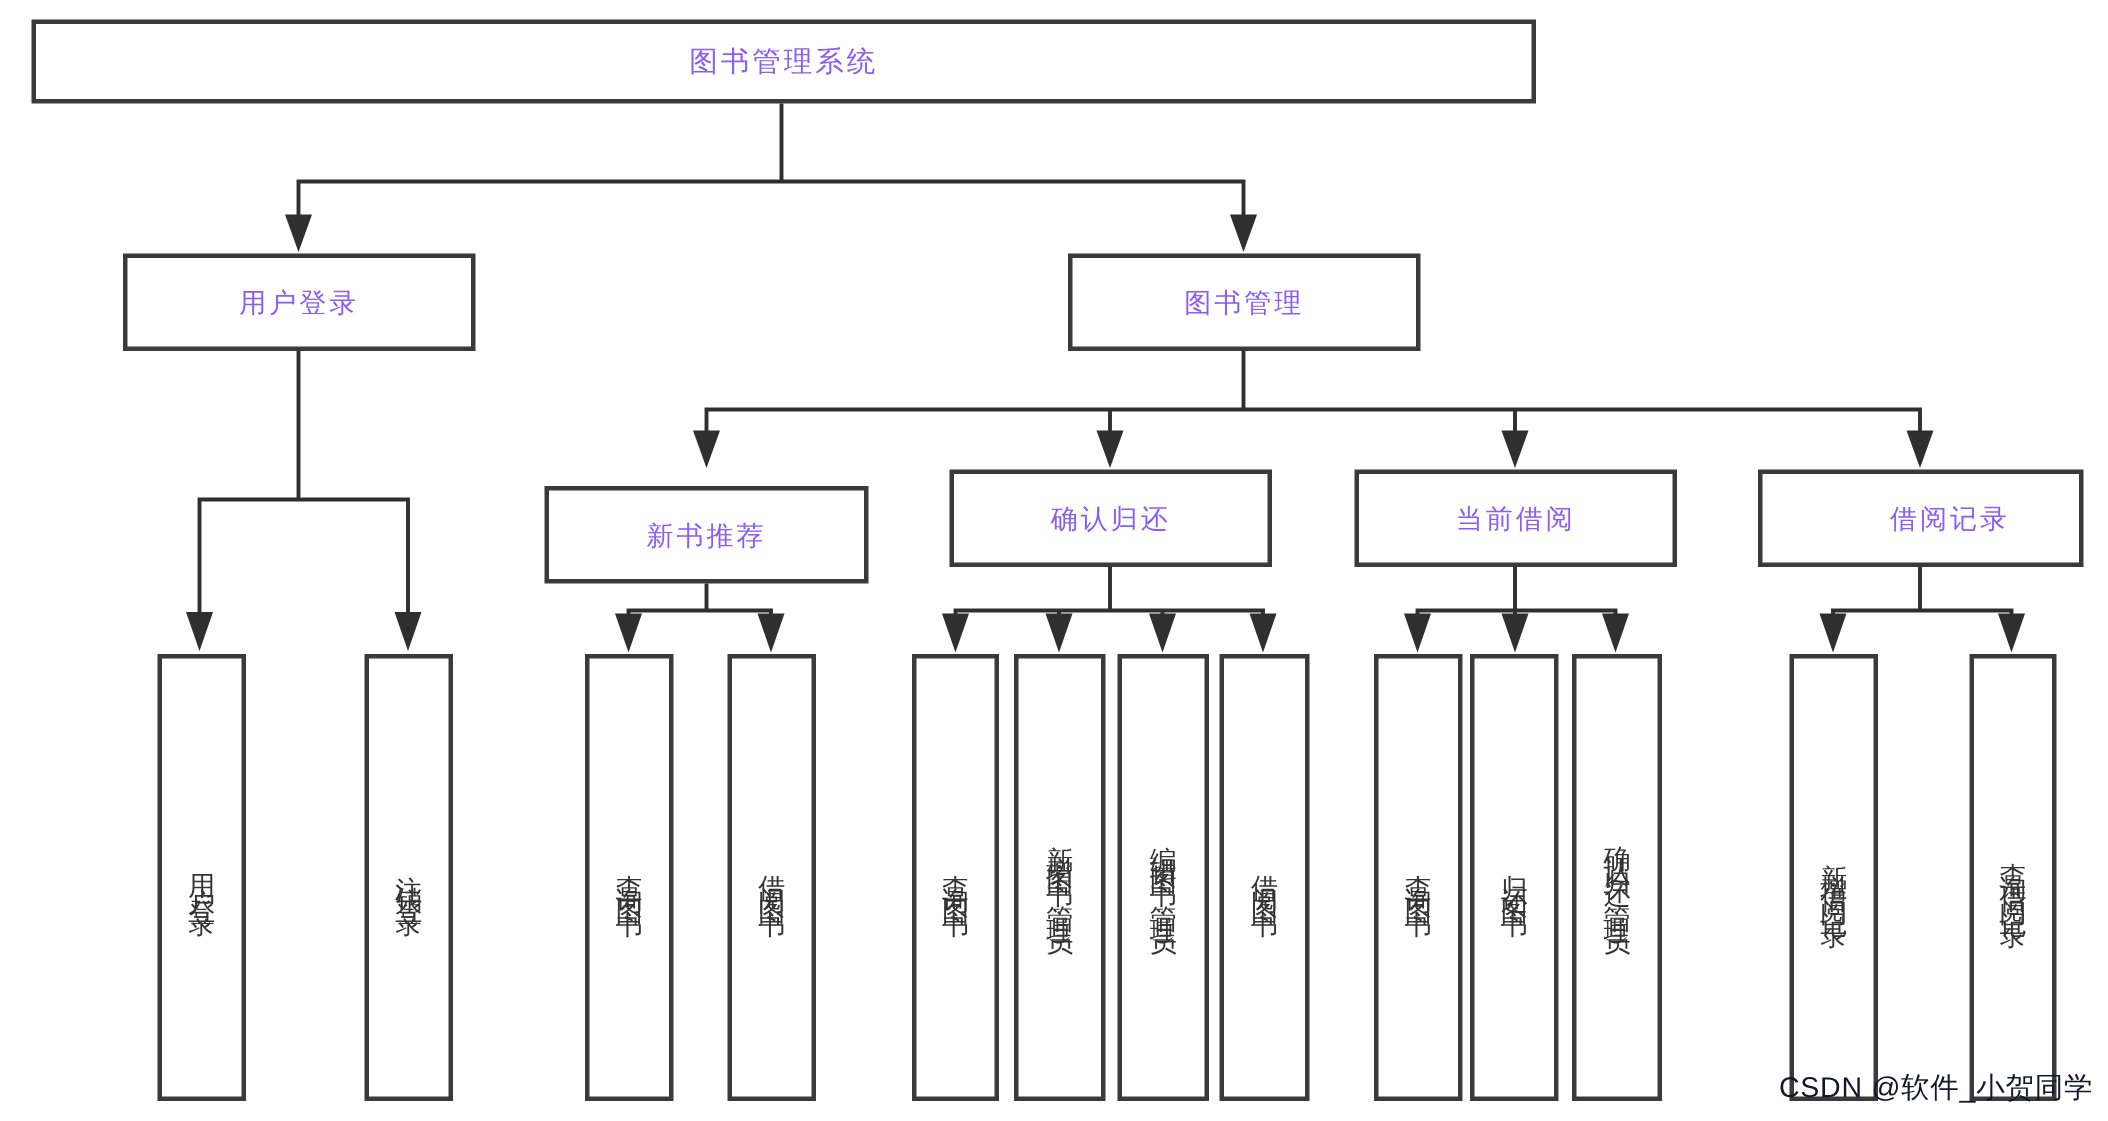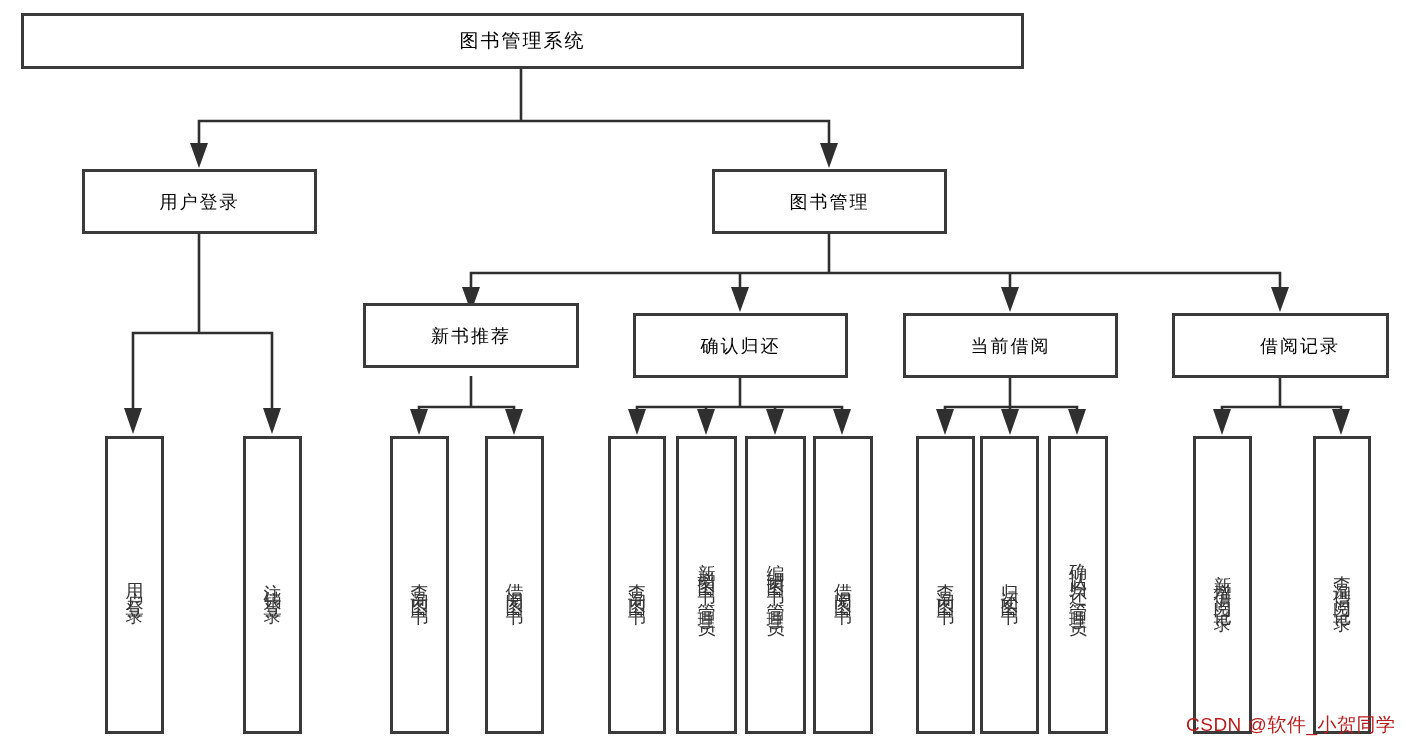--- a/index.html
+++ b/index.html
@@ -21,21 +21,21 @@
   .node {
     position: absolute;
     box-sizing: border-box;
     border: 3px solid #3a3a3a;
     background: #ffffff;
     display: flex;
     align-items: center;
     justify-content: center;
     font-size: 18px;
     letter-spacing: 2px;
-    color: #000000;
+    color: #8b5cf6;
   }
   .node.root { font-size: 19px; }
   .leaf {
     position: absolute;
     box-sizing: border-box;
     border: 3px solid #3a3a3a;
     background: #ffffff;
     display: flex;
     align-items: center;
     justify-content: center;
@@ -47,21 +47,21 @@
     letter-spacing: 8px;
     line-height: 1;
     color: #333333;
     white-space: nowrap;
   }
   #watermark {
     position: absolute;
     left: 1186px;
     top: 712px;
     font-size: 19px;
-    color: #b91c1c;
+    color: #0f172a;
     letter-spacing: 0.5px;
     white-space: nowrap;
     z-index: 5;
   }
 </style>
 </head>
 <body>
 
 <div id="stage">
 
@@ -107,21 +107,21 @@
       <polygon points="1222,435 1213,409 1231,409"></polygon>
       <polygon points="1341,435 1332,409 1350,409"></polygon>
     </g>
   </svg>
 
   <div class="node root" style="left:21px; top:13px; width:1003px; height:56px;">图书管理系统</div>
 
   <div class="node" style="left:82px; top:169px; width:235px; height:65px;">用户登录</div>
   <div class="node" style="left:712px; top:169px; width:235px; height:65px;">图书管理</div>
 
-  <div class="node" style="left:363px; top:303px; width:216px; height:65px;">新书推荐</div>
+  <div class="node" style="left:363px; top:324px; width:216px; height:65px;">新书推荐</div>
   <div class="node" style="left:633px; top:313px; width:215px; height:65px;">确认归还</div>
   <div class="node" style="left:903px; top:313px; width:215px; height:65px;">当前借阅</div>
   <div class="node" style="left:1172px; top:313px; width:217px; height:65px;padding-left:39px;">借阅记录</div>
 
   <div class="leaf" style="left:105px; top:436px; width:59px; height:298px;">
     <span>用户登录</span>
   </div>
   <div class="leaf" style="left:243px; top:436px; width:59px; height:298px;">
     <span>注销登录</span>
   </div>

